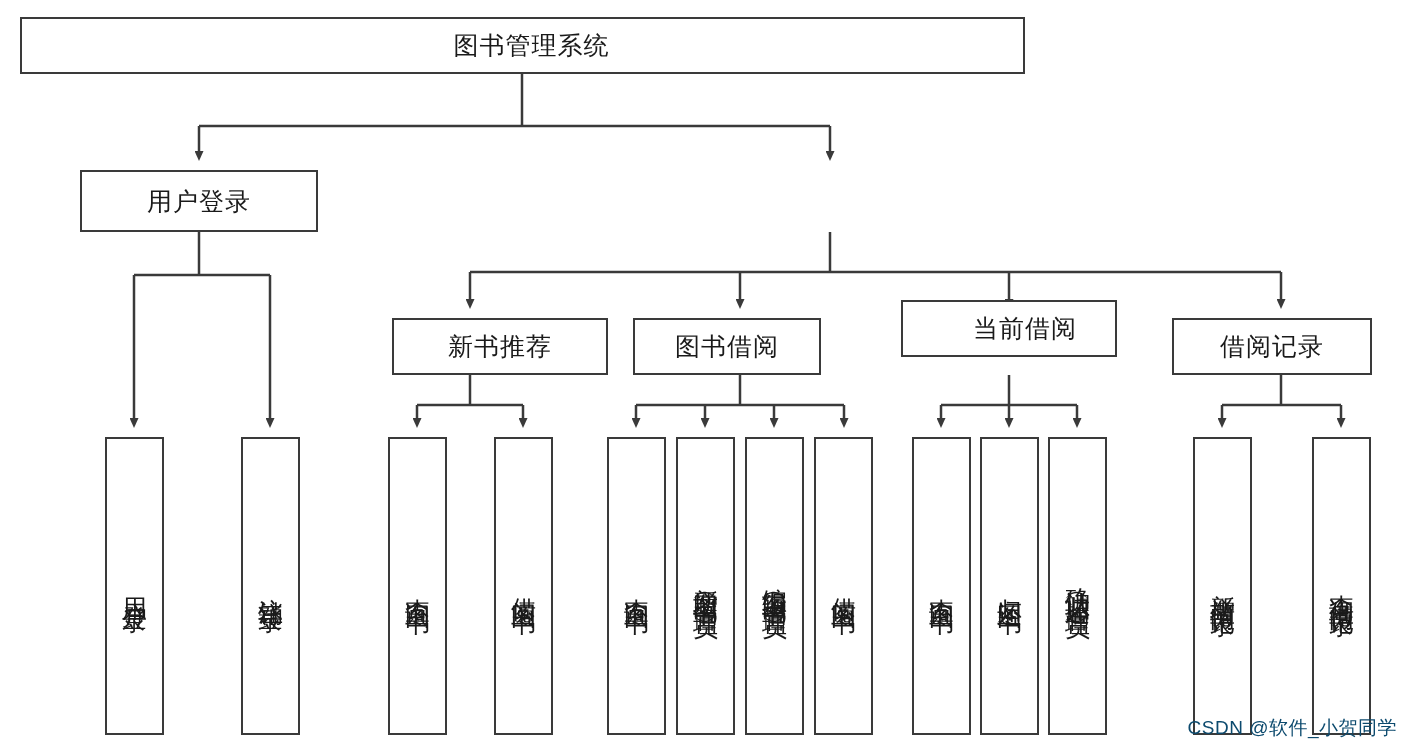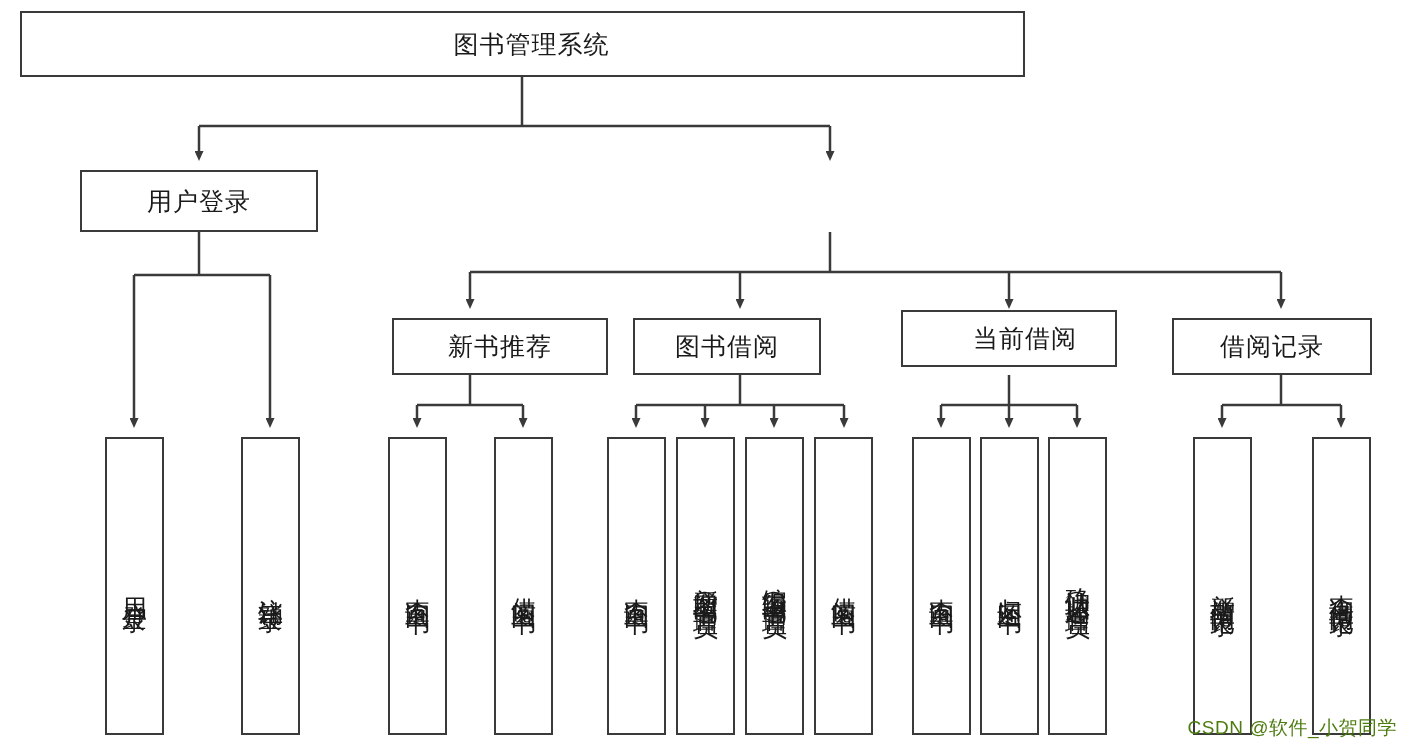--- a/index.html
+++ b/index.html
@@ -54,21 +54,21 @@
   }
   .node.horiz .htext {
     white-space: nowrap;
     display: block;
   }
   .watermark {
     position: absolute;
     right: 8px;
     bottom: 6px;
     font-size: 19px;
-    color: #4d7c0f;
+    color: #0c4a6e;
     letter-spacing: 0.5px;
     white-space: nowrap;
     text-align: right;
   }
 </style>
 </head>
 <body>
 
 <div id="canvas">
 
@@ -116,35 +116,35 @@
       <path d="M1009,405 L1009,419" marker-end="url(#arrow)"></path>
       <path d="M1077,405 L1077,419" marker-end="url(#arrow)"></path>
 
       <path d="M1281,375 L1281,405"></path>
       <path d="M1222,405 L1341,405"></path>
       <path d="M1222,405 L1222,419" marker-end="url(#arrow)"></path>
       <path d="M1341,405 L1341,419" marker-end="url(#arrow)"></path>
     </g>
   </svg>
 
-  <div class="node horiz" style="left:20px; top:11px; width:1005px; height:66px;padding-left:18px;">
+  <div class="node horiz" style="left:20px; top:17px; width:1005px; height:57px;padding-left:18px;">
     <span class="htext">图书管理系统</span>
   </div>
 
   <div class="node horiz" style="left:80px; top:170px; width:238px; height:62px;">
     <span class="htext">用户登录</span>
   </div>
 
   <div class="node horiz" style="left:362px; top:318px; width:216px; height:57px;margin-left:30px;">
     <span class="htext">新书推荐</span>
   </div>
   <div class="node horiz" style="left:633px; top:318px; width:188px; height:57px;">
     <span class="htext">图书借阅</span>
   </div>
-  <div class="node horiz" style="left:901px; top:310px; width:216px; height:57px;padding-left:32px;">
+  <div class="node horiz" style="left:901px; top:300px; width:216px; height:57px;padding-left:32px;">
     <span class="htext">当前借阅</span>
   </div>
   <div class="node horiz" style="left:1172px; top:318px; width:200px; height:57px;">
     <span class="htext">借阅记录</span>
   </div>
 
   <div class="node vert" style="left:105px; top:437px; width:59px; height:298px;">
     <span class="vtext">用户登录</span>
   </div>
   <div class="node vert" style="left:241px; top:437px; width:59px; height:298px;">

